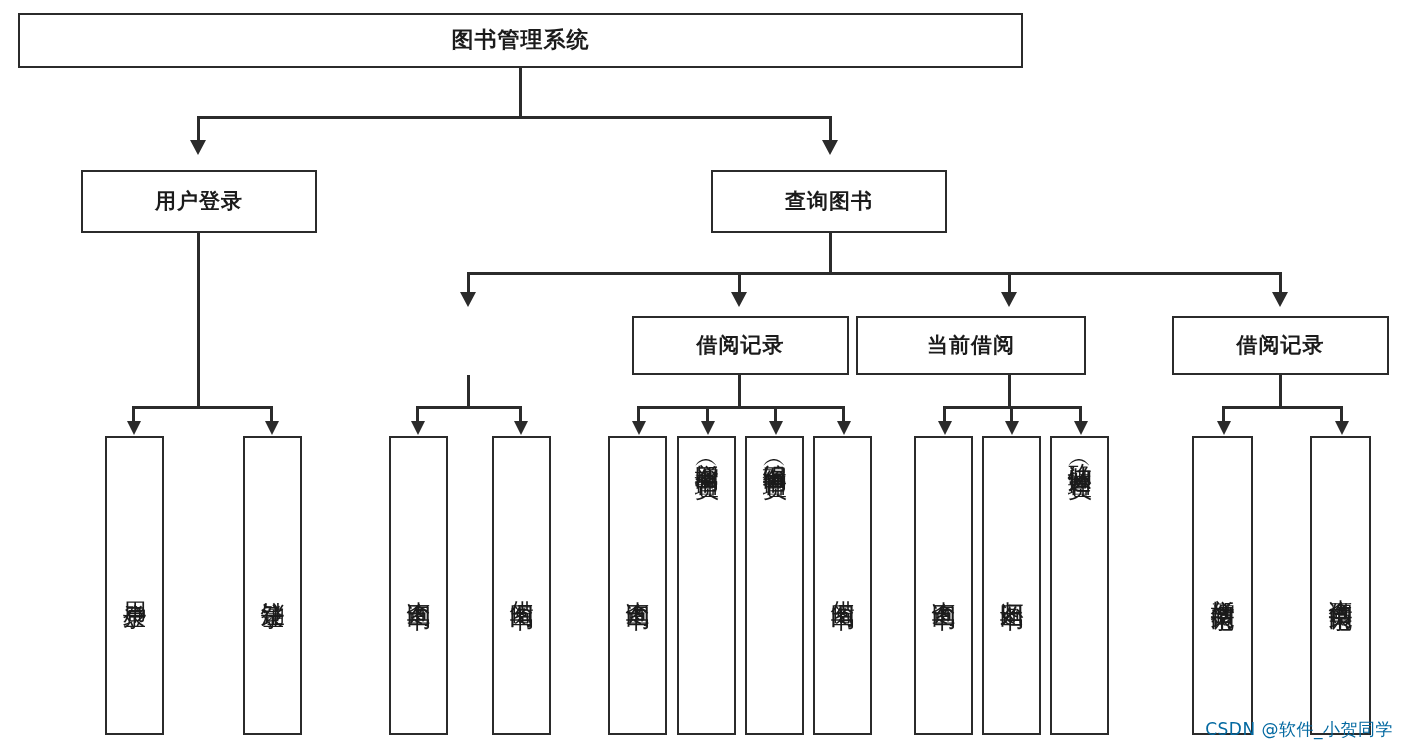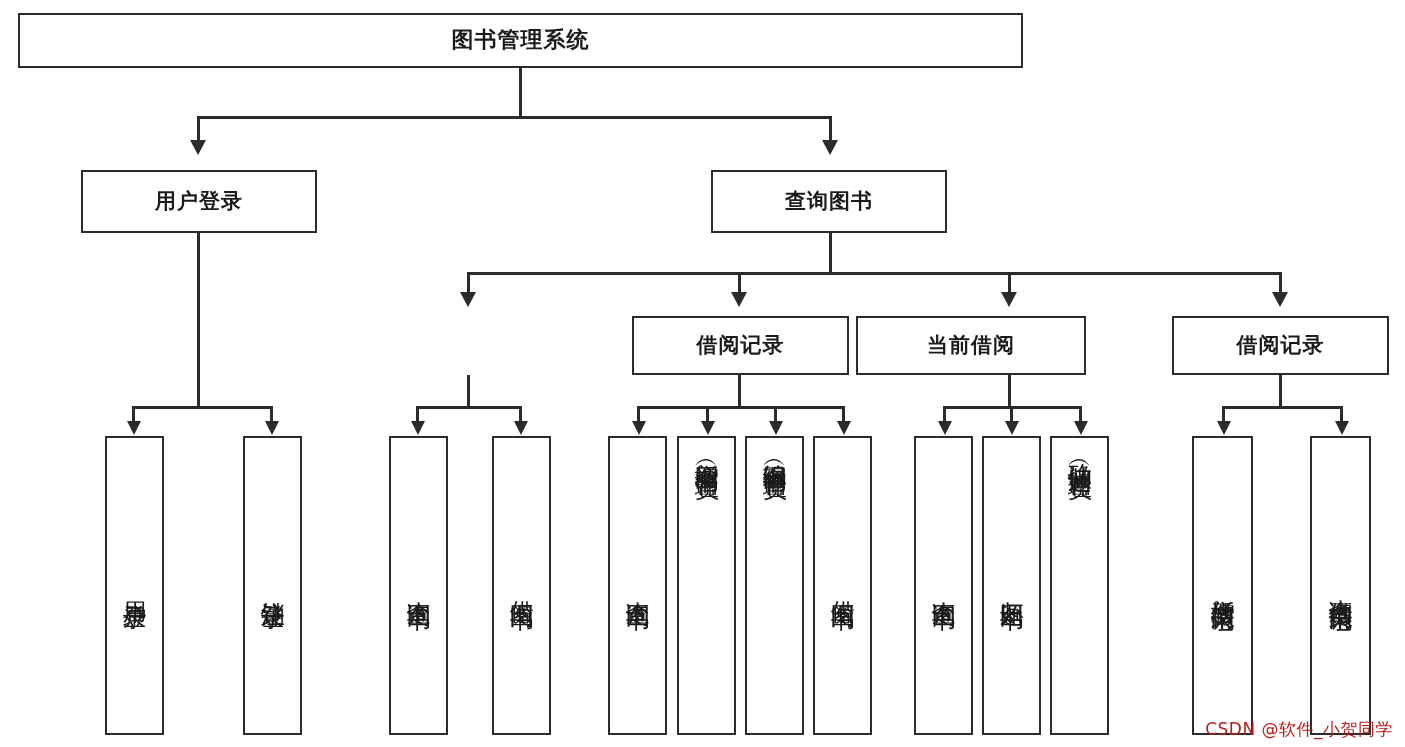--- a/index.html
+++ b/index.html
@@ -62,21 +62,21 @@
     border-left:7px solid transparent;
     border-right:7px solid transparent;
     border-top:14px solid #2b2b2b;
   }
 
   
   #watermark{
     position:absolute;
     right:12px;bottom:6px;
     font-size:17px;
-    color:#b91c1c;
+    color:#0369a1;
     letter-spacing:0.5px;
     white-space:nowrap;
     font-family:"DejaVu Sans","Liberation Sans",sans-serif;
   }
 </style>
 </head>
 <body>
 
 <div id="stage">
 

